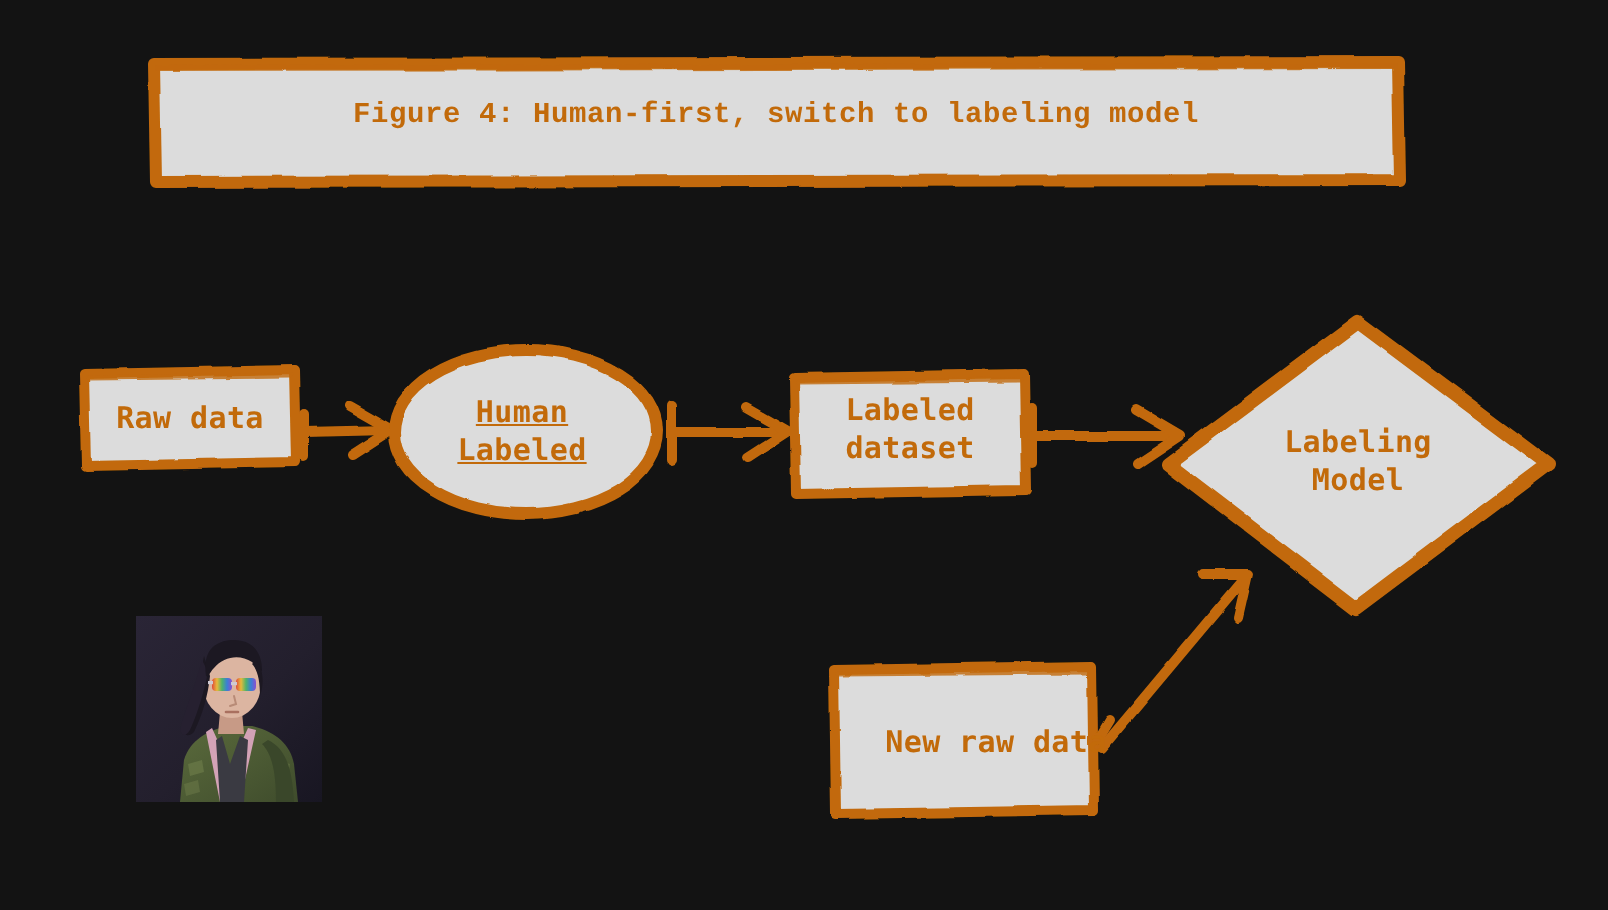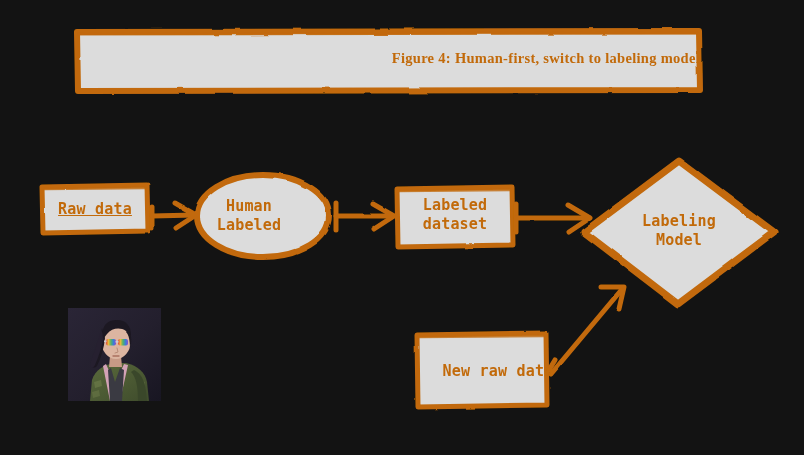--- a/index.html
+++ b/index.html
@@ -31,23 +31,23 @@
     text-align: center;
     white-space: pre;
     pointer-events: none;
     letter-spacing: 0.2px;
   }
   #title-text {
     position: absolute;
     left: 76px;
     top: 50px;
     width: 624px;
-    text-align: right;
+    text-align: center;
     color: #c26a0a;
-    font-family: Liberation Serif, serif;
+    font-family: Liberation Mono, monospace;
     font-size: 14.5px;
     font-weight: 700;
     letter-spacing: 0.3px;
     white-space: pre;
   }
   #avatar-thumb {
     position: absolute;
     left: 68px;
     top: 308px;
     width: 93px;
@@ -126,23 +126,23 @@
 
   <g filter="url(#rough2)">
     <path d="M549,370 L555,360" stroke="#c2690a" stroke-width="5" stroke-linecap="round" fill="none"></path>
     <path d="M551,374 L623,288" stroke="#c2690a" stroke-width="5" stroke-linecap="round" fill="none"></path>
     <path d="M601,287 L624,287 L619,309" stroke="#c2690a" stroke-width="5" fill="none" stroke-linecap="round" stroke-linejoin="round"></path>
   </g>
 </svg>
 
 <div id="title-text">Figure 4: Human-first, switch to labeling model</div>
 
-<div class="node-label" style="left:42px; top:200px; width:106px;text-decoration:underline;">Raw data</div>
-
-<div class="node-label" style="left:183px; top:197px; width:132px;">Human
+<div class="node-label" style="left:42px; top:200px; width:106px;">Raw data</div>
+
+<div class="node-label" style="left:195px; top:197px; width:132px;text-decoration:underline;">Human
 Labeled</div>
 
 <div class="node-label" style="left:397px; top:196px; width:116px;">Labeled
 dataset</div>
 
 <div class="node-label" style="left:614px; top:212px; width:130px;">Labeling
 Model</div>
 
 <div class="node-label" style="left:433px; top:362px; width:130px;">New raw data</div>
 

